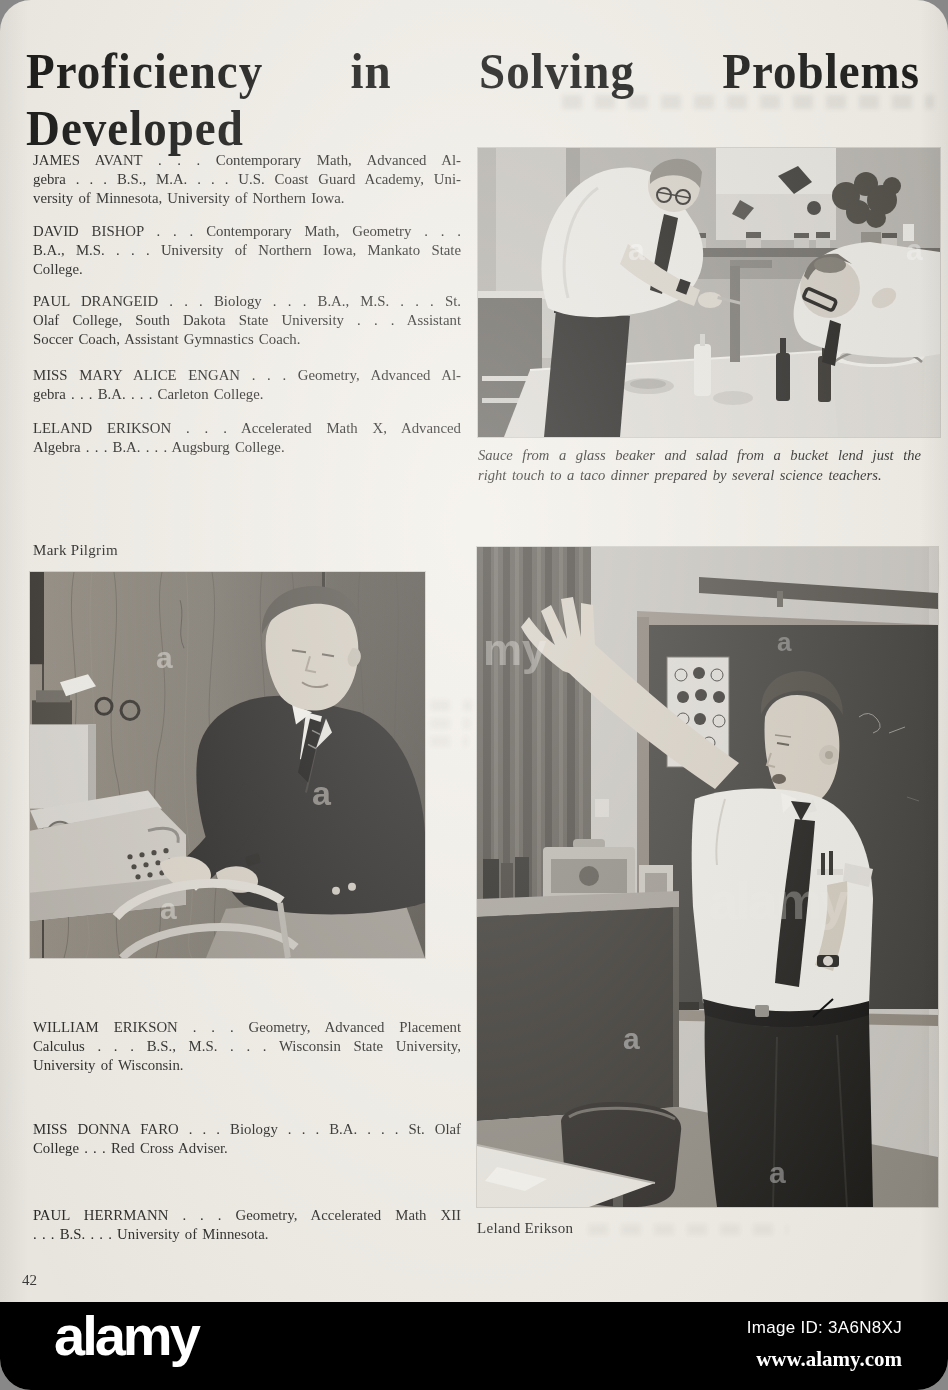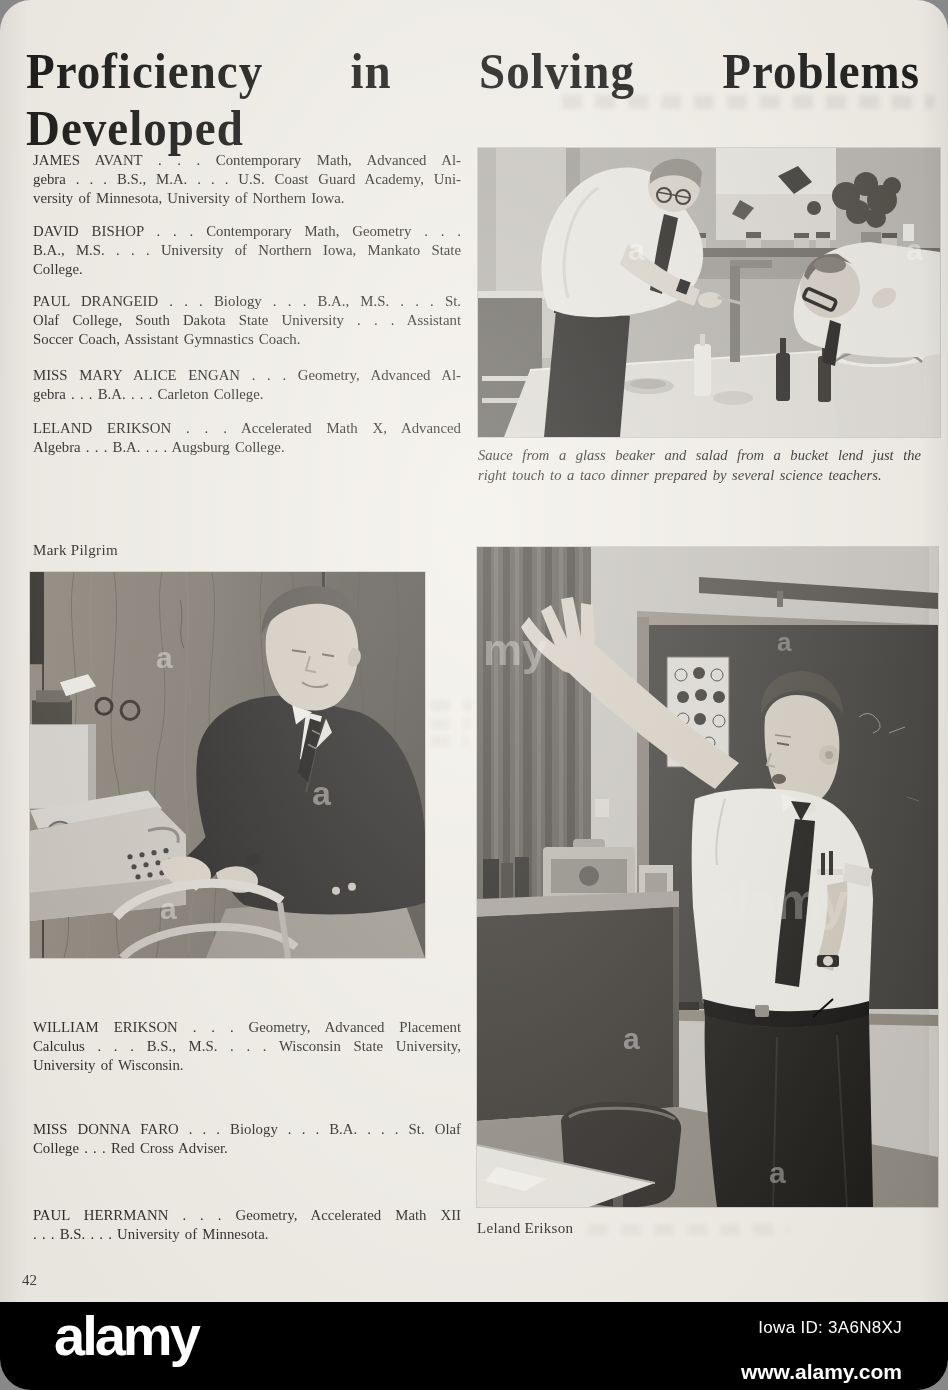--- a/index.html
+++ b/index.html
@@ -23,21 +23,21 @@
   .photo-label{position:absolute;font-size:15px;color:#2b2a27;letter-spacing:.3px;}
   .photo{position:absolute;overflow:hidden;box-shadow:0 0 0 1px rgba(60,55,48,.18);}
   .photo svg{display:block;width:100%;height:100%;}
   .page-number{position:absolute;left:22px;top:1272px;font-size:15px;color:#3d3c39;}
   .footer{position:absolute;left:0;top:1302px;width:948px;height:88px;background:#000;z-index:50;}
   .alamy-logo{position:absolute;left:54px;top:6px;color:#fff;font-family:"Liberation Sans",sans-serif;
         font-weight:bold;font-size:56px;letter-spacing:-3px;line-height:1;}
   .footer-right{position:absolute;right:46px;top:16px;text-align:right;color:#fff;
         font-family:"Liberation Sans",sans-serif;}
   .image-id{font-size:17px;letter-spacing:.3px;}
-  .website{font-size:21px;font-weight:bold;margin-top:22px;}
+  .website{font-size:21px;font-weight:bold;margin-top:9px;font-family:Liberation Serif, serif;}
   .ghost{position:absolute;filter:blur(2.5px);opacity:.5;pointer-events:none;
         background:repeating-linear-gradient(90deg, rgba(45,42,38,.16) 0 20px, rgba(45,42,38,0) 20px 33px);}
   .wm{font-family:"Liberation Sans",sans-serif;font-weight:bold;}
 </style>
 </head>
 <body>
 
 <div class="page">
 
   <div class="title">Proficiency in Solving Problems Developed</div>
@@ -405,18 +405,18 @@
     </svg>
   </div>
 
   <div class="photo-label" style="left:477px;top:1220px;">Leland Erikson</div>
 
   <div class="page-number">42</div>
 
   <div class="footer">
     <div class="alamy-logo">alamy</div>
     <div class="footer-right">
-      <div class="image-id">Iowa ID: 3A6N8XJ</div>
+      <div class="image-id">Image ID: 3A6N8XJ</div>
       <div class="website">www.alamy.com</div>
     </div>
   </div>
 
 </div>
 
 </body></html>

